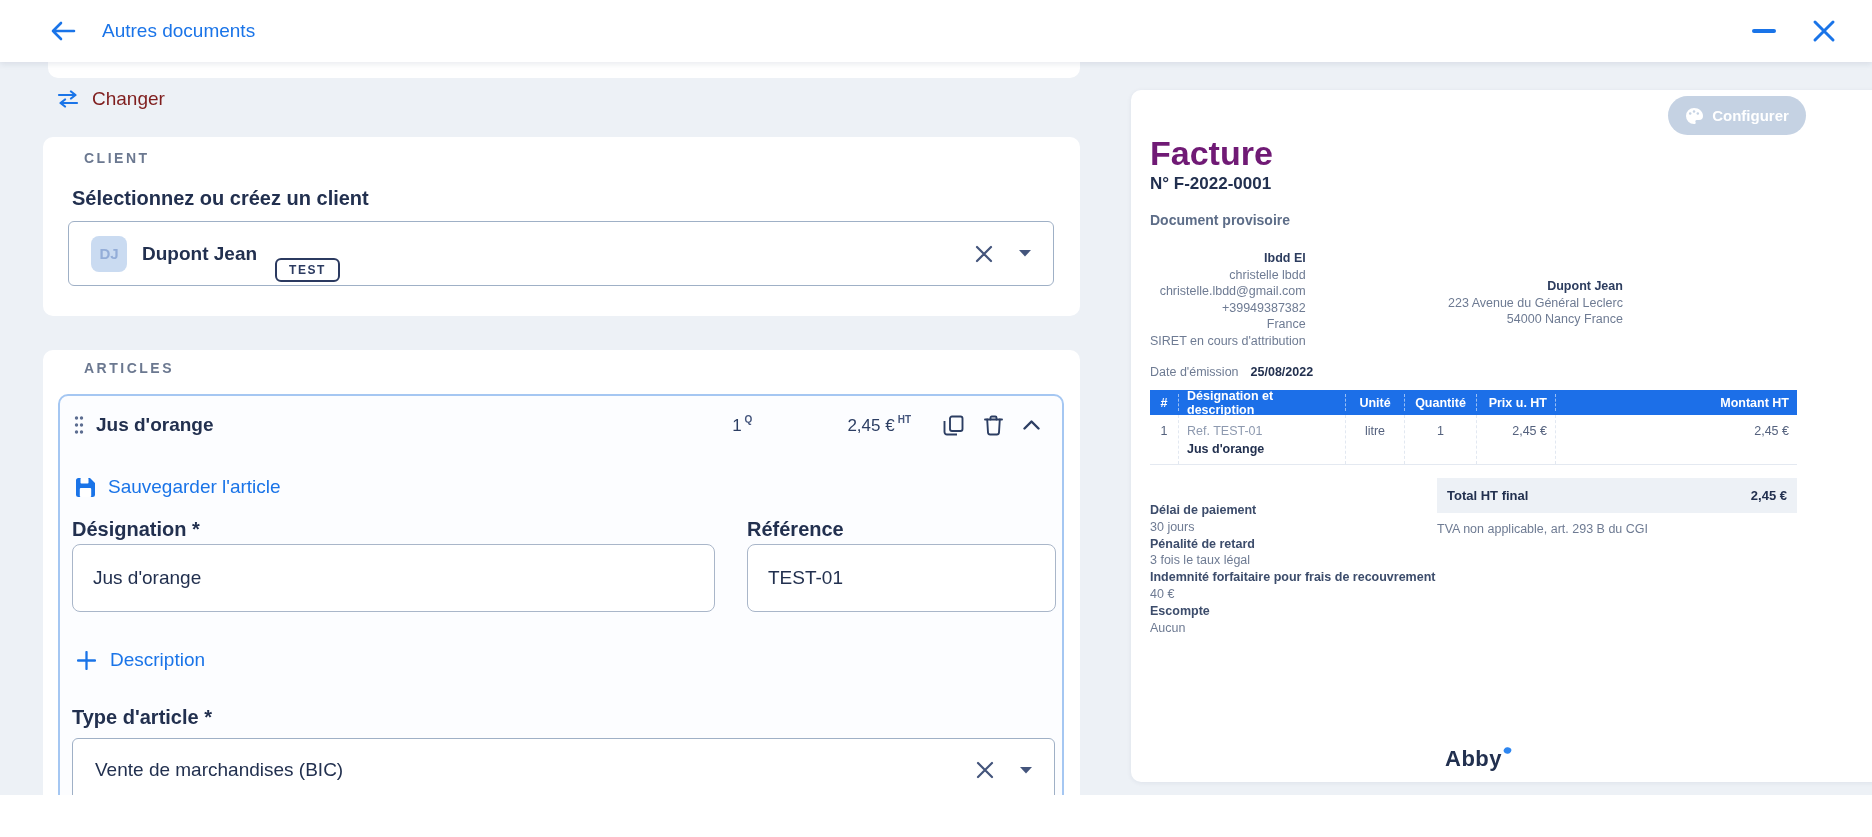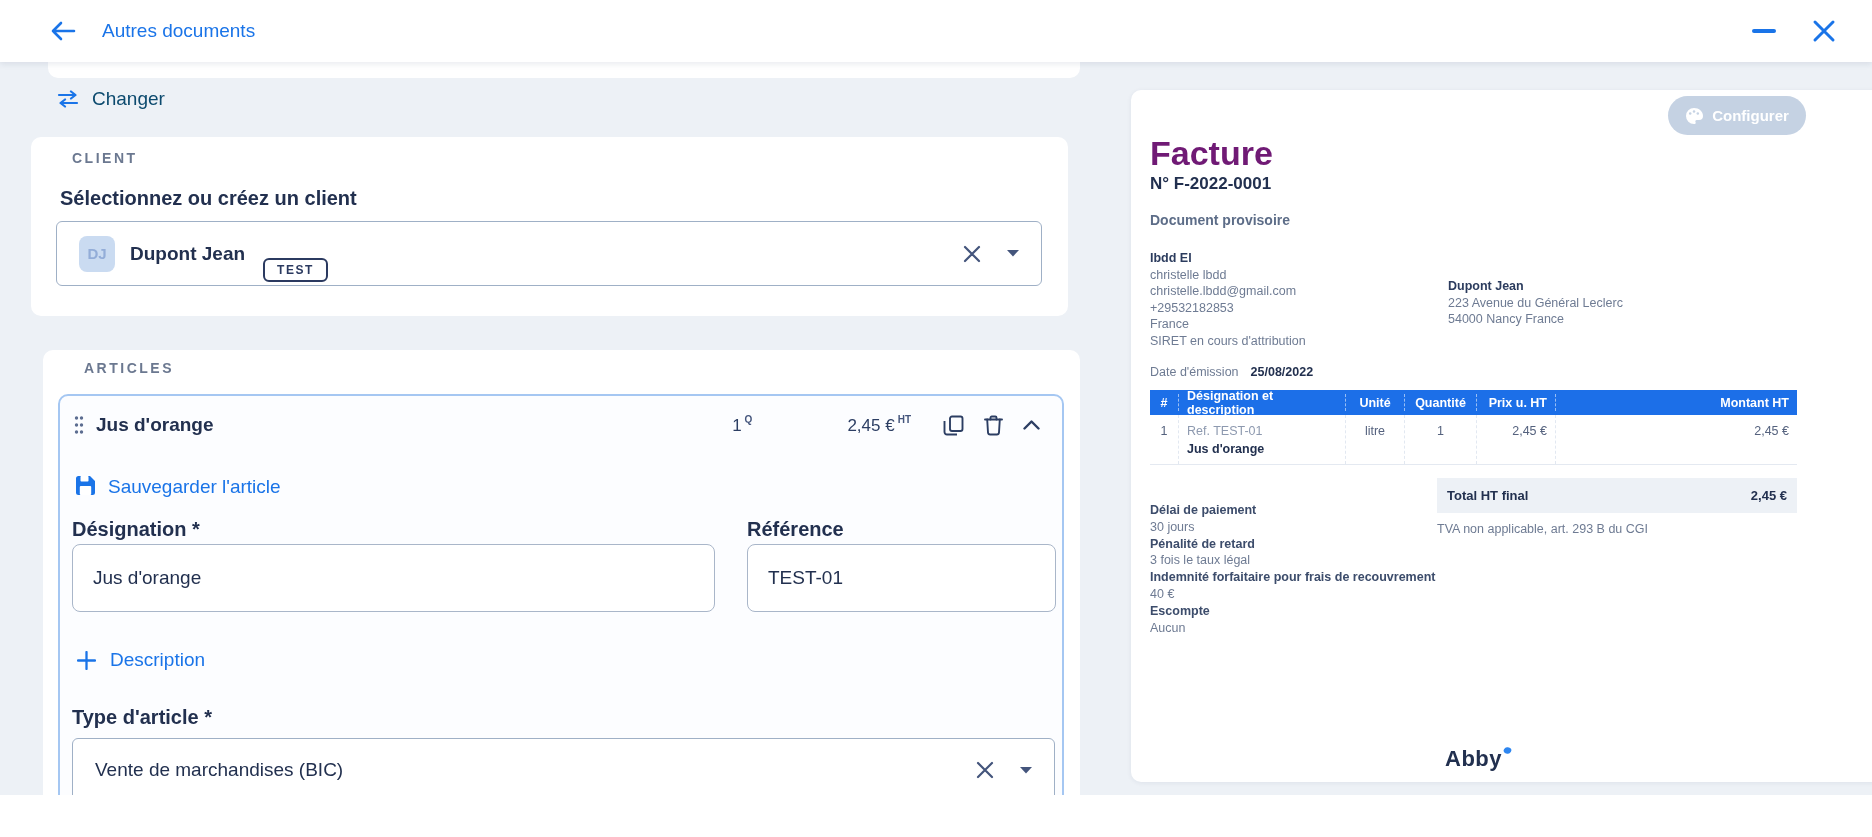--- a/index.html
+++ b/index.html
@@ -12,28 +12,28 @@
   .back-group { display:flex; align-items:center; gap:26px; margin-left:50px; cursor:pointer; }
   .back-group .label { color:#1a74e8; font-size:19px; }
   .win-controls { margin-left:auto; margin-right:36px; display:flex; align-items:center; gap:36px; }
   .minus-bar { width:24px; height:4px; background:#1a74e8; border-radius:2px; }
 
   .scroll-remnant { position:absolute; left:48px; top:50px; width:1032px; height:28px; background:#fff;
                     border-radius:0 0 10px 10px; z-index:1; }
 
   
   .change-row { position:absolute; left:56px; top:88px; display:flex; align-items:center; gap:12px;
-                color:#0c4a6e; font-size:19px; cursor:pointer; z-index:2; }
+                color:#7f1d1d; font-size:19px; cursor:pointer; z-index:2; }
 
   
   .card { position:absolute; background:#fff; border-radius:10px; }
   .section-label { font-size:14px; font-weight:700; letter-spacing:2.5px; color:#6b7890; }
 
   
-  .client-card { left:31px; top:137px; width:1037px; height:179px; }
+  .client-card { left:43px; top:137px; width:1037px; height:179px; }
   .client-card .section-label { position:absolute; left:41px; top:13px; }
   .field-label { font-size:20px; font-weight:700; color:#22304f; }
   .client-card .field-label { position:absolute; left:29px; top:50px; }
   .select-box { position:absolute; border:1px solid #9fb0c6; border-radius:6px; background:#fff;
                 display:flex; align-items:center; padding:0 22px; }
   .client-select { left:25px; top:84px; width:986px; height:65px; }
   .avatar { width:36px; height:36px; border-radius:8px; background:#cadbf1; color:#93add8;
             font-weight:700; font-size:15px; display:flex; align-items:center; justify-content:center; margin-right:15px; }
   .client-name { font-size:19px; font-weight:700; color:#22304f; }
   .test-badge { margin-left:18px; border:2px solid #2b3a60; color:#2b3a60; border-radius:6px;
@@ -46,21 +46,21 @@
   .article-item { position:absolute; left:15px; top:44px; width:1006px; height:420px;
                   border:2px solid #a5c7f2; border-radius:10px; background:#fcfdff; }
   .article-header { display:flex; align-items:center; height:58px; padding:0 22px 0 14px; }
   .article-title { font-size:19px; font-weight:700; color:#22304f; margin-left:12px; }
   .qty-block { margin-left:auto; font-size:17px; color:#2c3e63; }
   .price-block { margin-left:95px; font-size:17px; color:#2c3e63; }
   .sup { font-size:10px; font-weight:700; vertical-align:8px; margin-left:3px; color:#44557c; }
   .header-icons { margin-left:32px; display:flex; align-items:center; gap:20px; }
   .icon-btn { display:flex; align-items:center; justify-content:center; cursor:pointer; }
 
-  .save-row { position:absolute; left:16px; top:80px; display:flex; align-items:flex-start; gap:13px;
+  .save-row { position:absolute; left:16px; top:80px; display:flex; align-items:center; gap:13px;
               color:#1a74e8; font-size:19px; cursor:pointer; }
   .designation-label { position:absolute; left:12px; top:122px; }
   .reference-label   { position:absolute; left:687px; top:122px; }
   .text-input { position:absolute; height:68px; border:1px solid #a9b6c9; border-radius:8px;
                 background:#fff; font-size:19px; color:#22304f; padding:0 20px;
                 font-family:"Liberation Sans", sans-serif; }
   .designation-input { left:12px; top:148px; width:643px; }
   .reference-input   { left:687px; top:148px; width:309px; }
   .desc-row { position:absolute; left:17px; top:253px; display:flex; align-items:center; gap:14px;
               color:#1a74e8; font-size:19px; cursor:pointer; }
@@ -69,21 +69,21 @@
   .type-value { font-size:19px; color:#22304f; }
 
   
   .invoice-panel { left:1131px; top:90px; width:796px; height:692px; box-shadow:0 1px 5px rgba(30,45,90,.07); }
   .configure-btn { position:absolute; left:537px; top:6px; width:138px; height:39px; border-radius:20px;
                    background:#c5d2e3; color:#fff; font-size:15px; font-weight:700;
                    display:flex; align-items:center; justify-content:center; gap:9px; cursor:pointer; }
   .inv-title  { position:absolute; left:19px; top:44px; font-size:34px; font-weight:700; color:#701a75; }
   .inv-number { position:absolute; left:19px; top:84px; font-size:17px; font-weight:700; color:#22304f; }
   .inv-status { position:absolute; left:19px; top:122px; font-size:14px; font-weight:700; color:#5d6d88; }
-  .inv-small { font-size:12.5px; line-height:16.5px; color:#6e7b93; }
+  .inv-small { font-size:12.5px; line-height:16.5px; color:#6e7b93;text-align:right; }
   .sender-block { position:absolute; left:19px; top:160px; }
   .recipient-block { position:absolute; left:317px; top:188px; }
   .party-name { font-weight:700; color:#2c3c5e; }
   .date-row { position:absolute; left:19px; top:274px; display:flex; gap:12px; font-size:12.5px; }
   .date-row .date-value { font-weight:700; color:#22304f; }
 
   .inv-table { position:absolute; left:19px; top:300px; width:647px; }
   .t-row { display:flex; width:647px; }
   .t-head { background:#1c6fe8; color:#fff; height:25px; align-items:center; font-size:12.5px; font-weight:700; }
   .t-cell { padding:0 8px; }
@@ -276,21 +276,21 @@
     </div>
 
     <div class="inv-title">Facture</div>
     <div class="inv-number">N° F-2022-0001</div>
     <div class="inv-status">Document provisoire</div>
 
     <div class="sender-block inv-small">
       <div class="party-name">Ibdd El</div>
       <div>christelle lbdd</div>
       <div>christelle.lbdd@gmail.com</div>
-      <div>+29532182853</div>
+      <div>+39949387382</div>
       <div>France</div>
       <div>SIRET en cours d'attribution</div>
     </div>
 
     <div class="recipient-block inv-small">
       <div class="party-name">Dupont Jean</div>
       <div>223 Avenue du Général Leclerc</div>
       <div>54000 Nancy France</div>
     </div>
 

